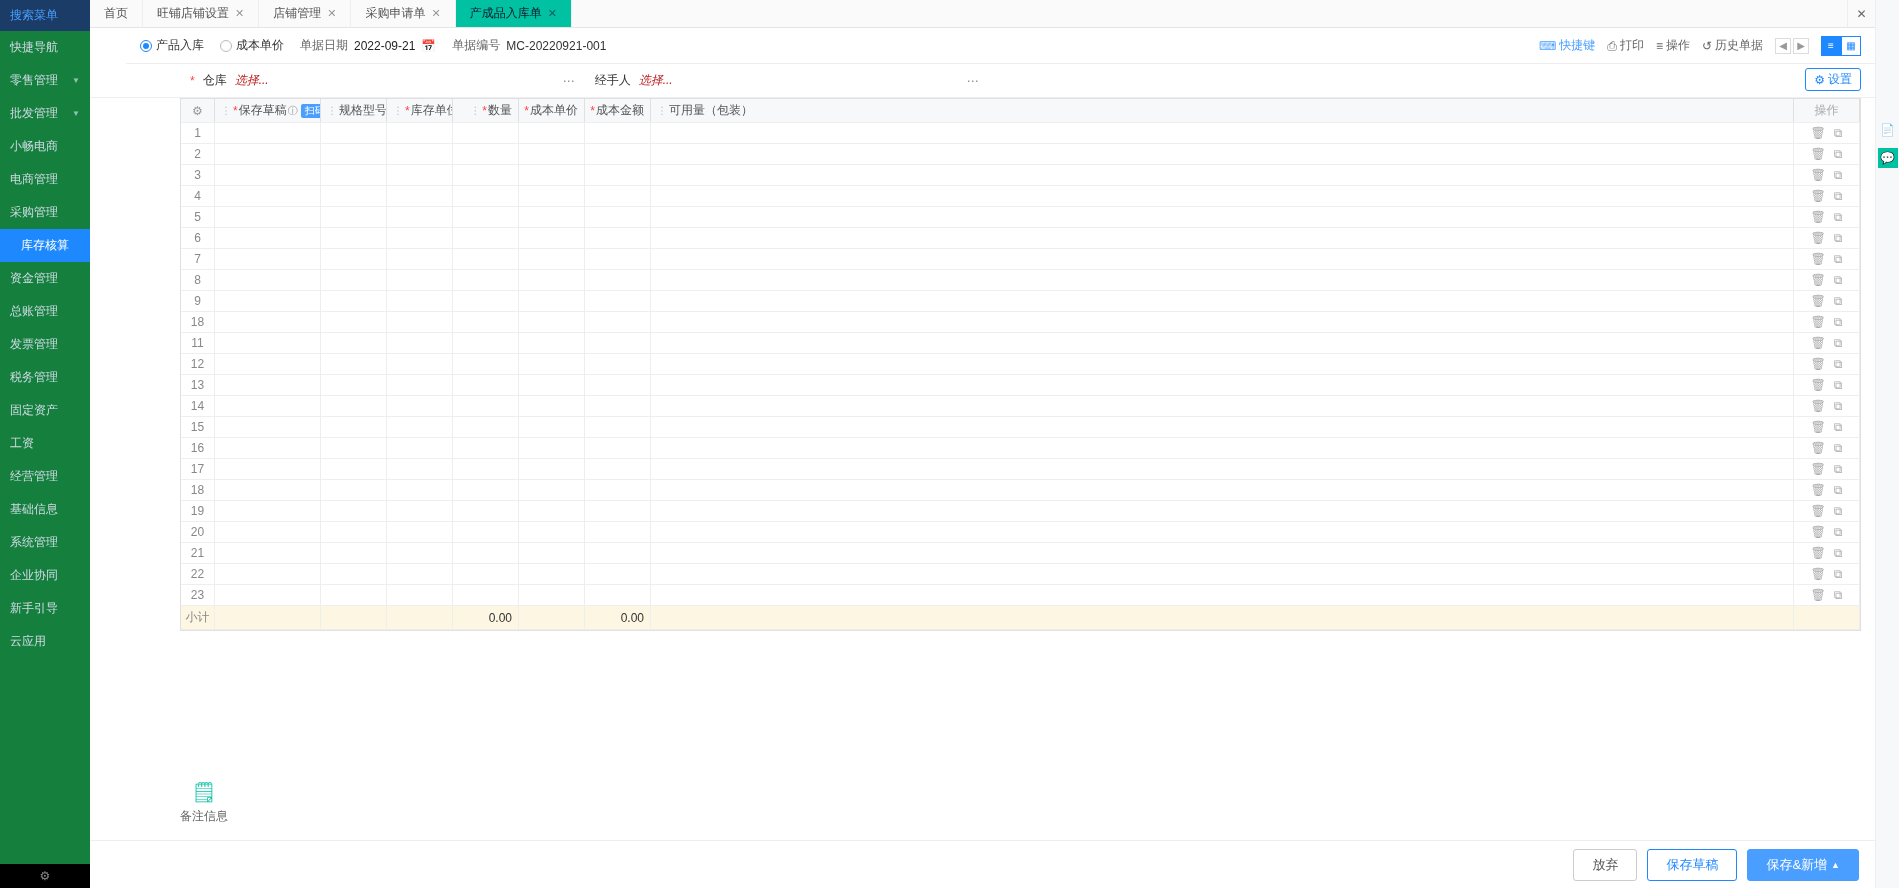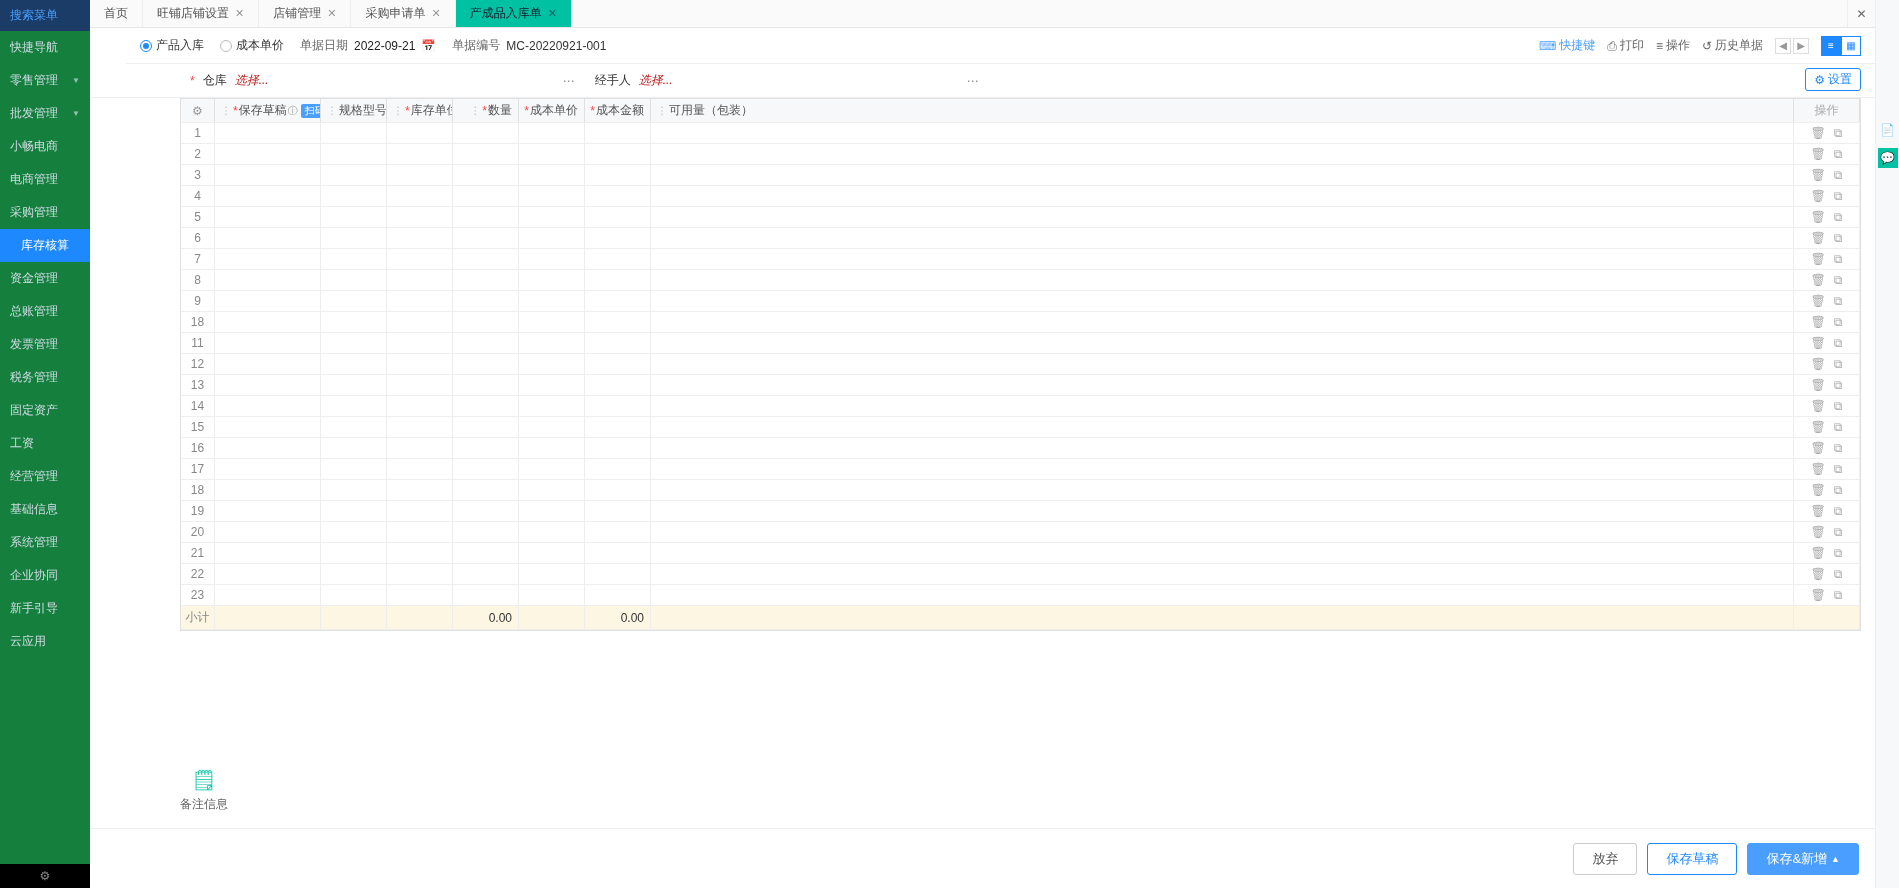--- a/index.html
+++ b/index.html
@@ -60,21 +60,21 @@
 .hd-req{color:#f44;margin-right:1px;}
 .hd-help{color:#999;margin-left:1px;font-size:10px;}
 .scan-badge{background:#4a9eff;color:#fff;font-size:10px;padding:0 4px;border-radius:2px;margin-left:3px;}
 .grow.subtotal{background:#fdf6e3;height:24px;}
 .op-ic{cursor:pointer;}
 .remark-area{display:flex;align-items:flex-start;gap:14px;padding:10px 14px 10px 90px;min-height:70px;}
 .remark-side{display:flex;flex-direction:column;align-items:center;gap:4px;color:#666;}
 .remark-ic{color:#00c1a2;font-size:20px;}
 .remark-input{flex:1;border:none;border-bottom:1px solid #eee;padding:6px 0;outline:none;font-size:12px;color:#333;max-width:1280px;}
 .remark-input::placeholder{color:#bbb;}
-.footer{height:60px;border-top:1px solid #eee;display:flex;align-items:center;justify-content:flex-end;padding:0 16px;gap:10px;}
+.footer{height:48px;border-top:1px solid #eee;display:flex;align-items:center;justify-content:flex-end;padding:0 16px;gap:10px;}
 .btn{padding:6px 18px;border-radius:3px;cursor:pointer;font-size:13px;}
 .btn-default{border:1px solid #ccc;background:#fff;color:#555;}
 .btn-outline{border:1px solid #1e88ff;background:#fff;color:#1e88ff;}
 .btn-primary{border:1px solid #4a9eff;background:#4a9eff;color:#fff;display:flex;align-items:center;gap:4px;}
 .right-rail{width:24px;background:#f7f8fa;border-left:1px solid #eee;display:flex;flex-direction:column;align-items:center;gap:8px;padding-top:120px;}
 .rail-ic{width:20px;height:20px;display:flex;align-items:center;justify-content:center;color:#888;cursor:pointer;font-size:12px;}
 .rail-ic.accent{background:#00c1a2;color:#fff;}
 </style>
 </head>
 <body>

